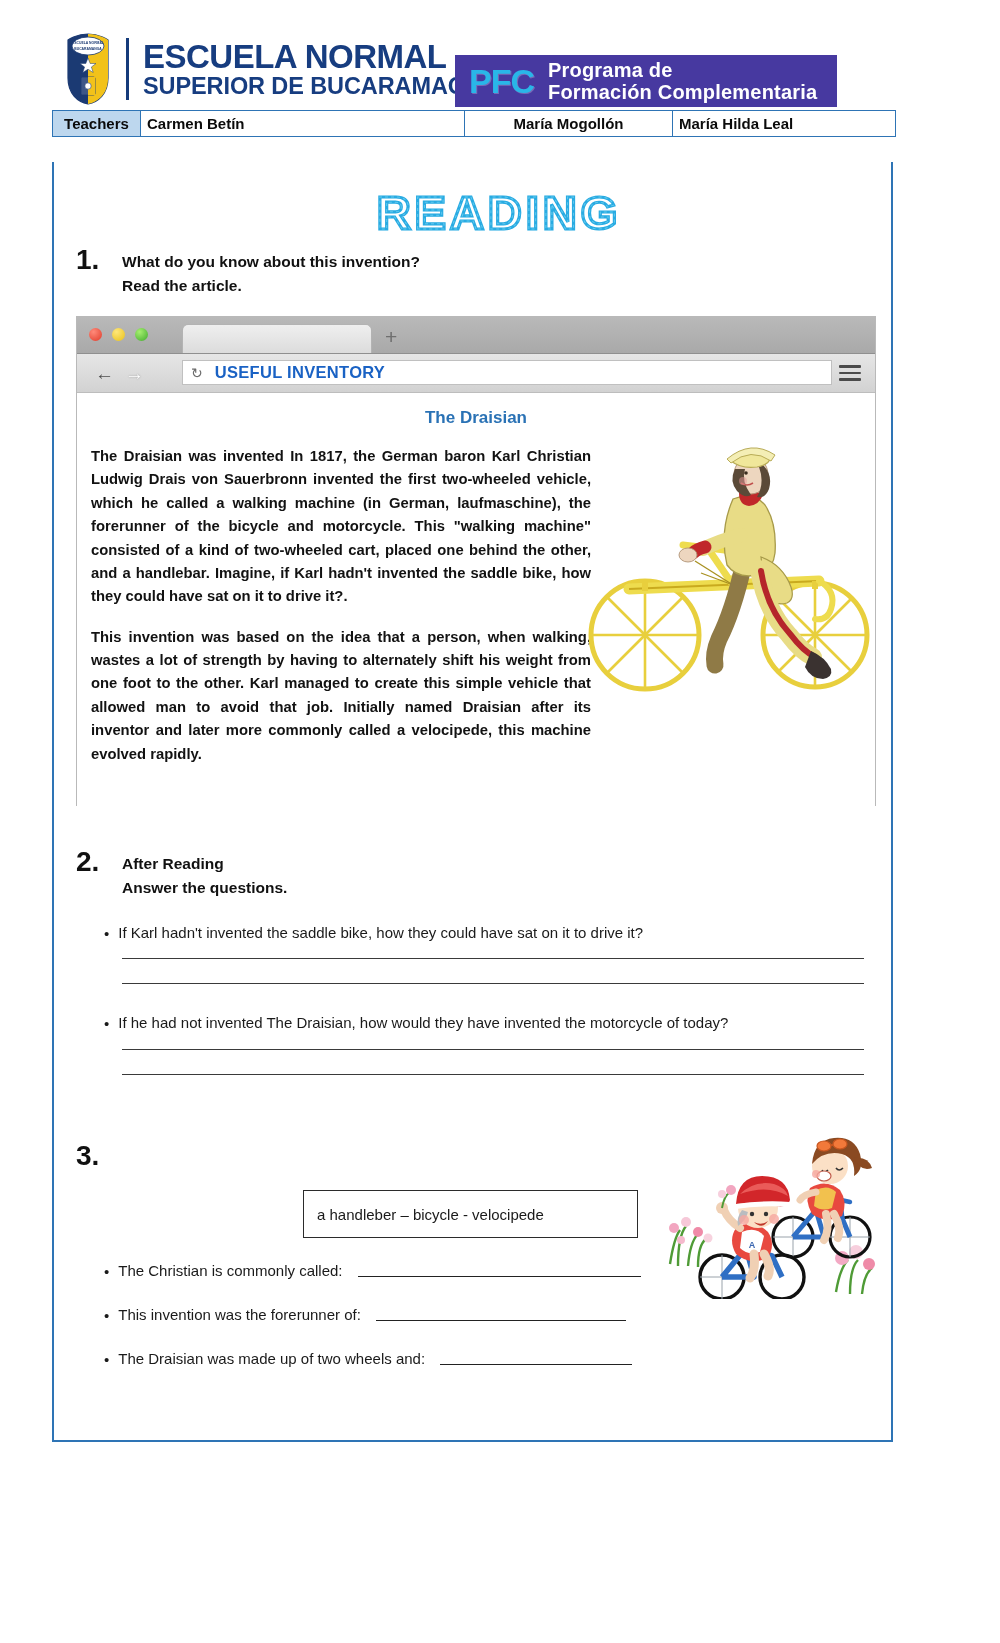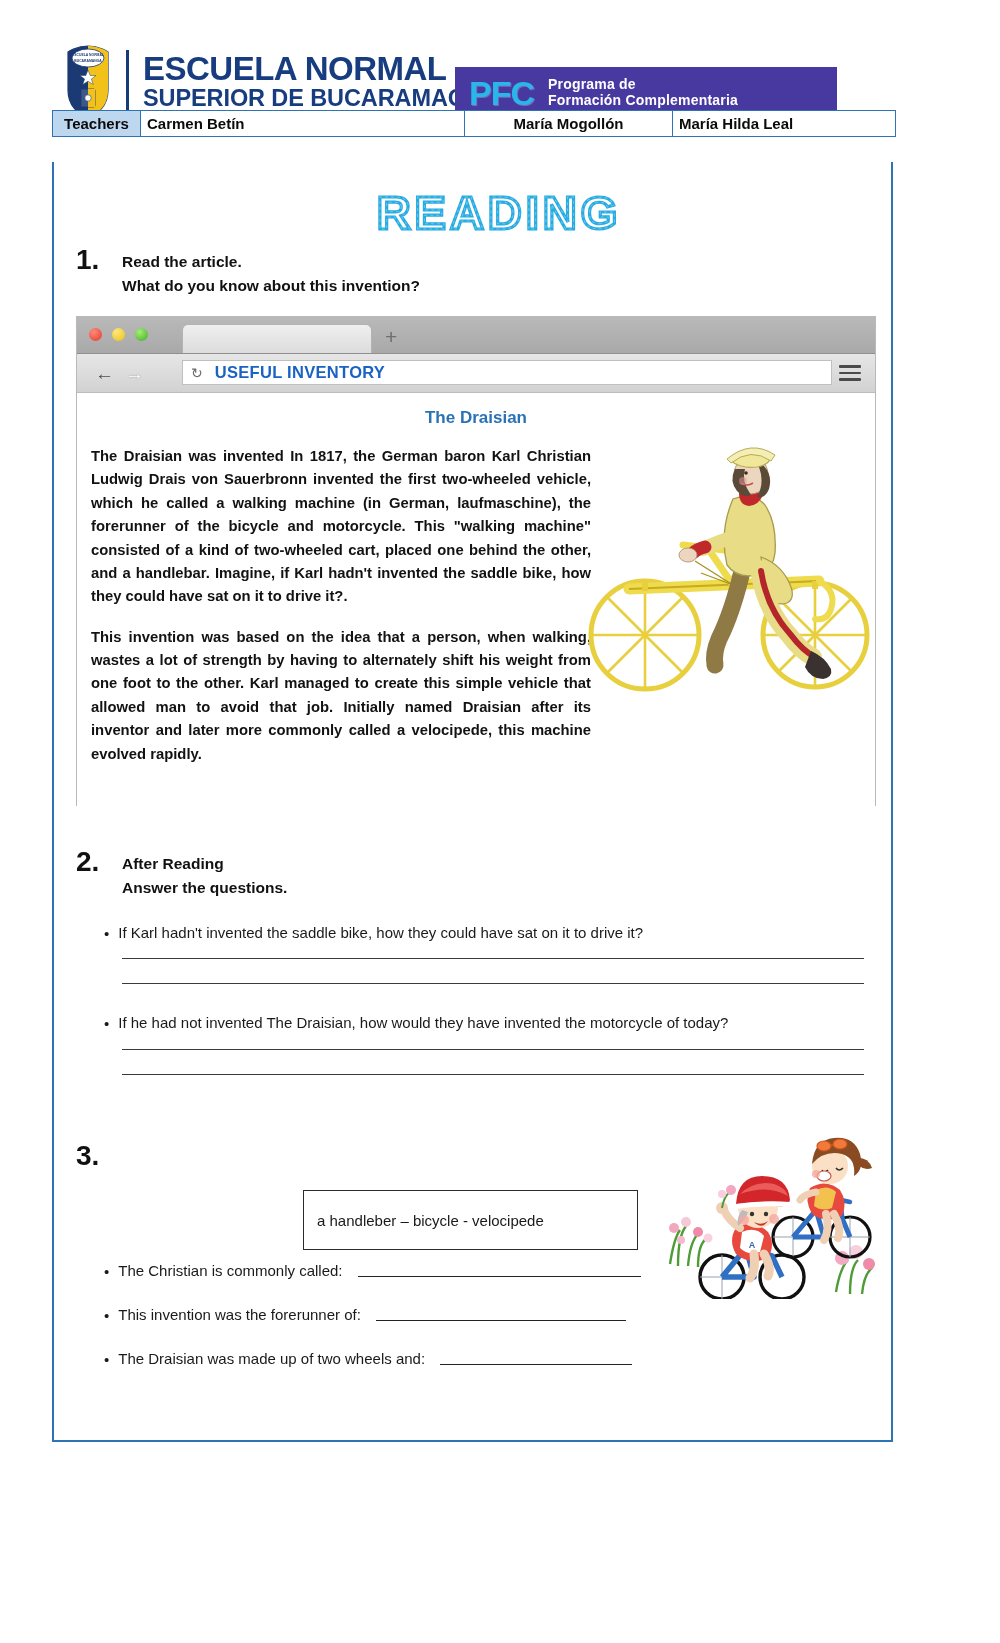--- a/index.html
+++ b/index.html
@@ -12,21 +12,21 @@
     height: 1643px;
     font-family: "Liberation Sans", sans-serif;
     color: #1a1a1a;
     position: relative;
     overflow: hidden;
   }
 
   
   .page-header {
     position: absolute;
-    left: 0; top: 12px;
+    left: 0; top: 0;
     width: 1000px;
     height: 108px;
   }
   .logo-block {
     position: absolute;
     left: 62px; top: 32px;
     display: flex;
     align-items: center;
     gap: 10px;
   }
@@ -77,21 +77,21 @@
     font-size: 34px;
     font-weight: 700;
     color: #29b6e8;
     letter-spacing: -1px;
     padding-left: 14px;
     line-height: 0.95;
     text-shadow: 1px 1px 0 rgba(255,255,255,.25);
   }
   .pfc-words {
     color: #ffffff;
-    font-size: 14px;
+    font-size: 20px;
     font-weight: 700;
     line-height: 1.12;
     padding-left: 14px;
     letter-spacing: 0.2px;
   }
   .pfc-words div { white-space: nowrap; }
 
   
   .info-table {
     position: absolute;
@@ -308,21 +308,21 @@
     font-size: 15px;
     line-height: 1.35;
     color: #1a1a1a;
   }
 
   
   .wordbank {
     position: absolute;
     left: 249px; top: 1028px;
     width: 335px;
-    height: 60px;
+    height: 48px;
     border: 1.4px solid #2b2b2b;
     box-sizing: border-box;
     display: flex;
     align-items: center;
     padding-left: 13px;
     font-size: 15px;
     color: #1a1a1a;
     background: #fff;
   }
 
@@ -403,22 +403,22 @@
 
   <div class="reading-title">
     <svg width="340" height="58" viewBox="0 0 340 58" xmlns="http://www.w3.org/2000/svg" aria-label="READING">
       <text x="170" y="45" text-anchor="middle" font-family="Liberation Sans, sans-serif" font-size="47" font-weight="700" letter-spacing="4" fill="#ffffff" stroke="#29abe2" stroke-width="3.2">READING</text>
       <text x="170" y="45" text-anchor="middle" font-family="Liberation Sans, sans-serif" font-size="47" font-weight="700" letter-spacing="4" fill="none" stroke="#5fc8ee" stroke-width="1" stroke-dasharray="3 3">READING</text>
     </svg>
   </div>
 
   <div class="exnum" style="left:22px; top:82px;">1.</div>
   <div class="exbody" style="left:68px; top:88px;">
+    <div>What do you know about this invention?</div>
     <div>Read the article.</div>
-    <div>What do you know about this invention?</div>
   </div>
 
   <div class="browser">
 
     <div class="browser-topbar">
       <div class="dots">
         <div class="dot r"></div>
         <div class="dot y"></div>
         <div class="dot g"></div>
       </div>

